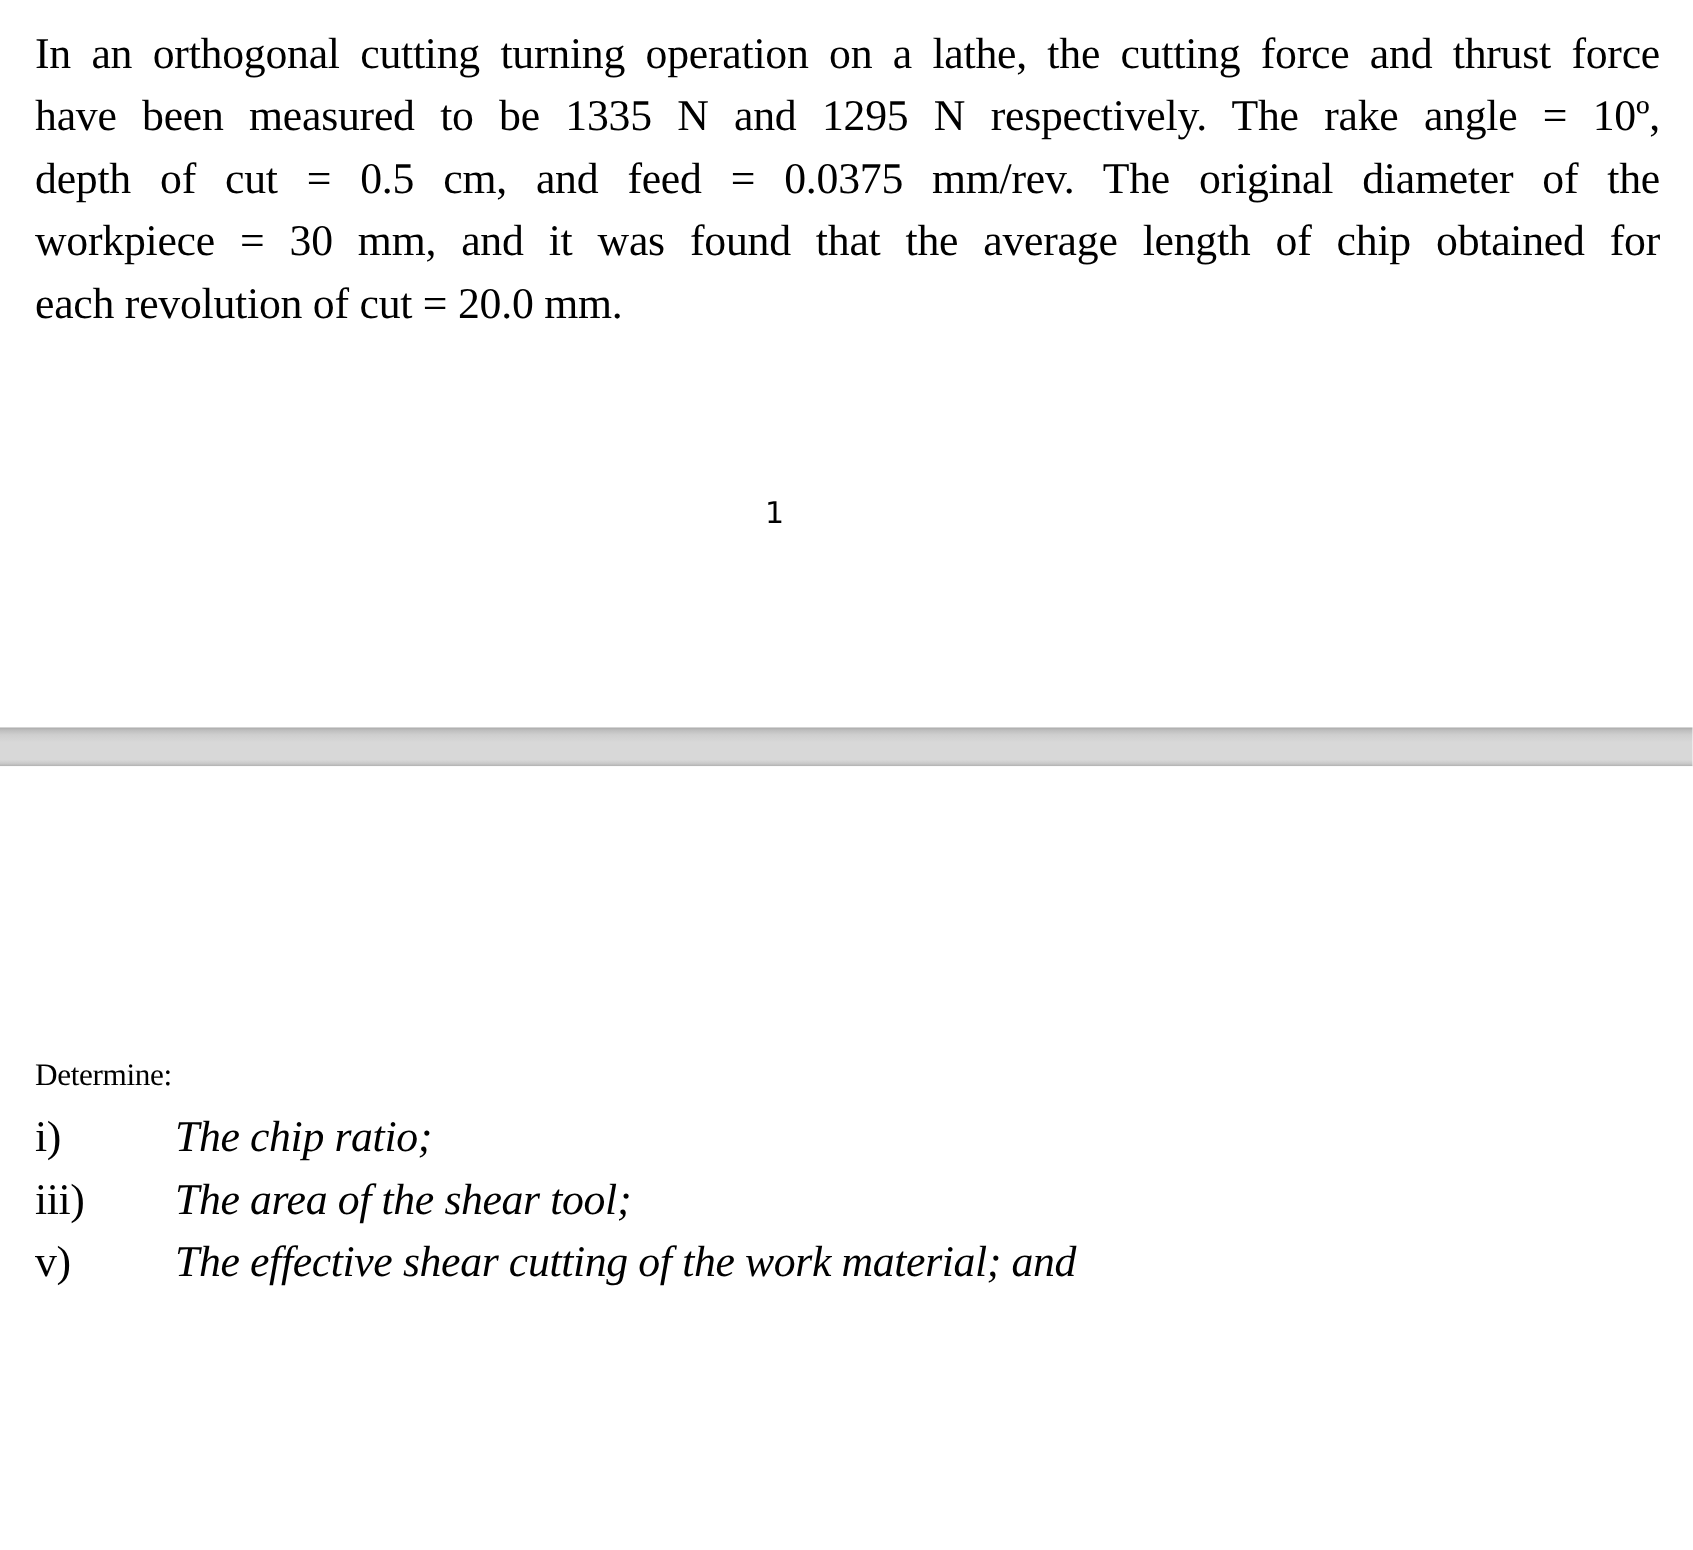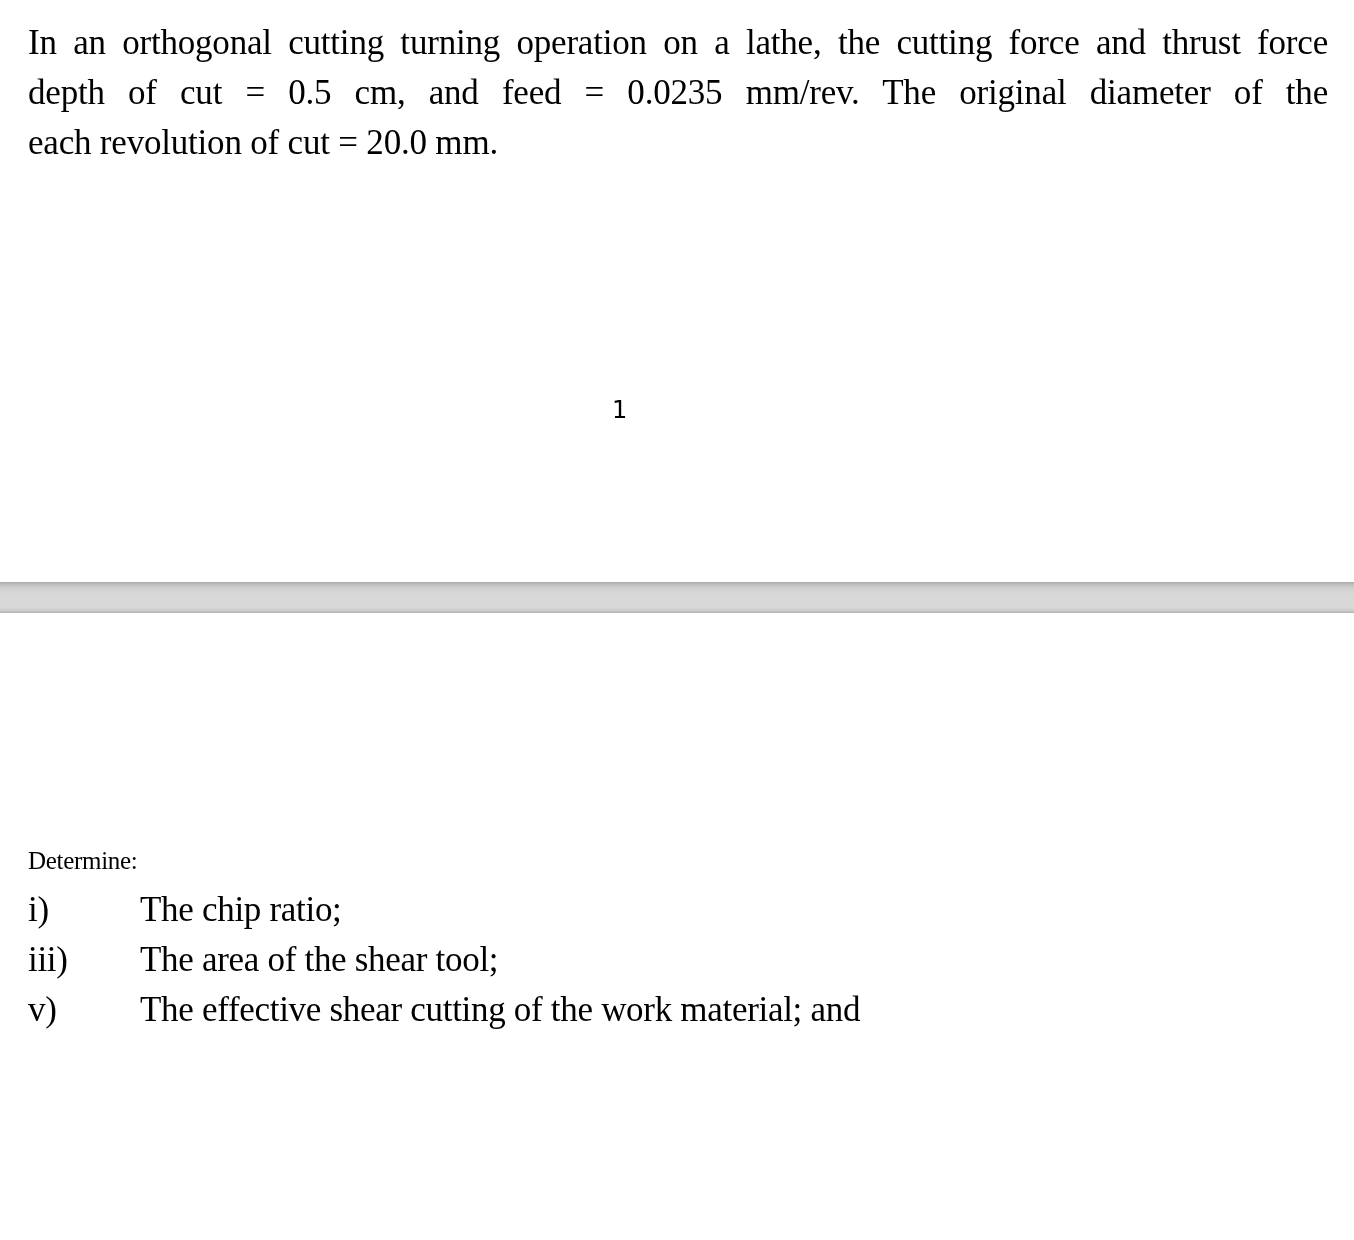--- a/index.html
+++ b/index.html
@@ -87,32 +87,35 @@
     .task {
       display: flex;
       align-items: flex-start;
     }
     .task .num {
       width: 112px;
       flex: 0 0 112px;
     }
     .task .text {
       flex: 1 1 auto;
+      font-style: italic;
     }
     .task .text b {
       font-weight: bold;
     }
   </style>
 </head>
 <body>
 
 <div class="page-top">
   <div class="intro">
     <span class="line">In an orthogonal cutting turning operation on a lathe, the cutting force and thrust force</span>
-    <span class="line">depth of cut = 0.5 cm, and feed = 0.0235 mm/rev. The original diameter of the</span>
+    <span class="line">have been measured to be 1335 N and 1295 N respectively. The rake angle = 10º,</span>
+    <span class="line">depth of cut = 0.5 cm, and feed = 0.0375 mm/rev. The original diameter of the</span>
+    <span class="line">workpiece = 30 mm, and it was found that the average length of chip obtained for</span>
     <span class="line last">each revolution of cut = 20.0 mm.</span>
   </div>
   <div class="page-number">1</div>
 </div>
 
 <div class="page-break"></div>
 
 <div class="page-bottom"></div>
 
 <div class="determine">Determine:</div>

